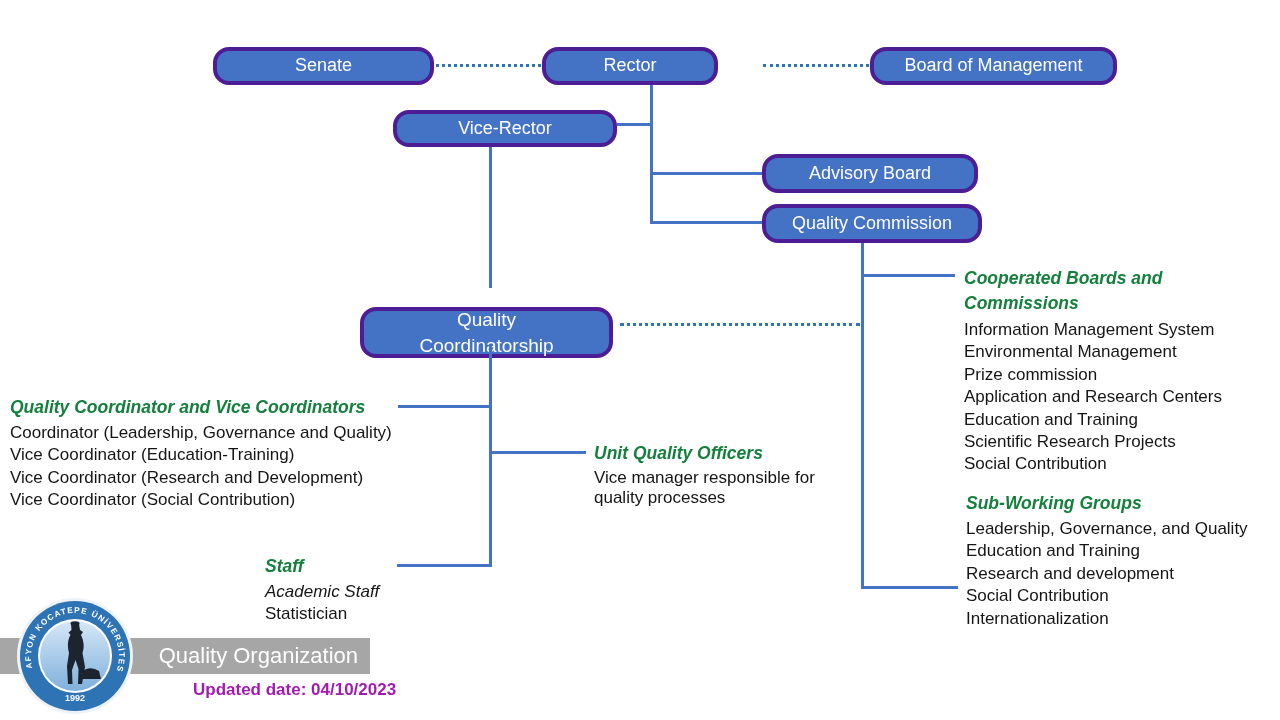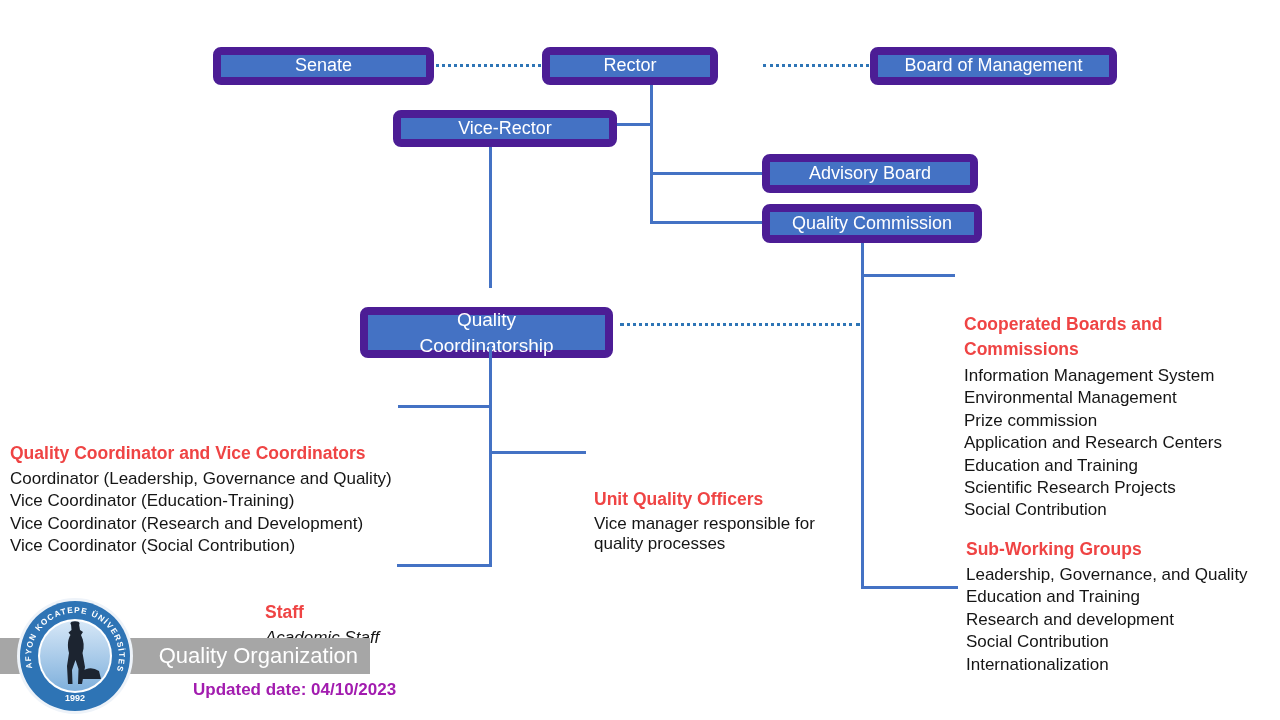--- a/index.html
+++ b/index.html
@@ -1,31 +1,31 @@
 <!DOCTYPE html>
 <html><head>
 <meta charset="utf-8">
 <style>
   * { margin:0; padding:0; box-sizing:border-box; }
   html,body { width:1280px; height:720px; }
   body { font-family:"Liberation Sans", sans-serif; background:#ffffff; position:relative; overflow:hidden; }
   #stage { position:absolute; left:0; top:0; width:1280px; height:720px; background:#fff; }
 
   .box {
-    position:absolute; background:#4472C4; border:8px solid #4c1d95; border-radius:8px;
+    position:absolute; background:#4472C4; border:4px solid #4c1d95; border-radius:16px;
     color:#fff; display:flex; align-items:center; justify-content:center;
     font-size:18px; text-align:center; line-height:1.2;
   }
   .box .wrap2 { width:170px; font-size:19px; line-height:26px; }
 
   .hline, .vline { position:absolute; background:#4472C4; }
   .dotline { position:absolute; height:0; border-top:3px dotted #2E75B6; }
 
   .grp { position:absolute; color:#151515; }
-  .grp .ghead { color:#ef4444; font-weight:bold; font-size:17.5px; line-height:21px; margin-bottom:4px;margin-top:46px; }
+  .grp .ghead { color:#15803d; font-weight:bold; font-style:italic; font-size:17.5px; line-height:21px; margin-bottom:4px; }
   .grp .ghead.wrap { line-height:25px; width:270px; margin-bottom:3px; }
   .grp .gitem { font-size:17px; line-height:22.4px; white-space:nowrap; }
   .grp .gitem.italic { font-style:italic; }
   .grp .gdesc { font-size:17px; line-height:20px; width:235px; }
 
   #banner {
     position:absolute; left:0; top:638; width:370px; height:36px; background:#A6A6A6;
     color:#fff; font-size:22px; display:flex; align-items:center; justify-content:flex-end;
     padding-right:12px; top:638px;
   }

